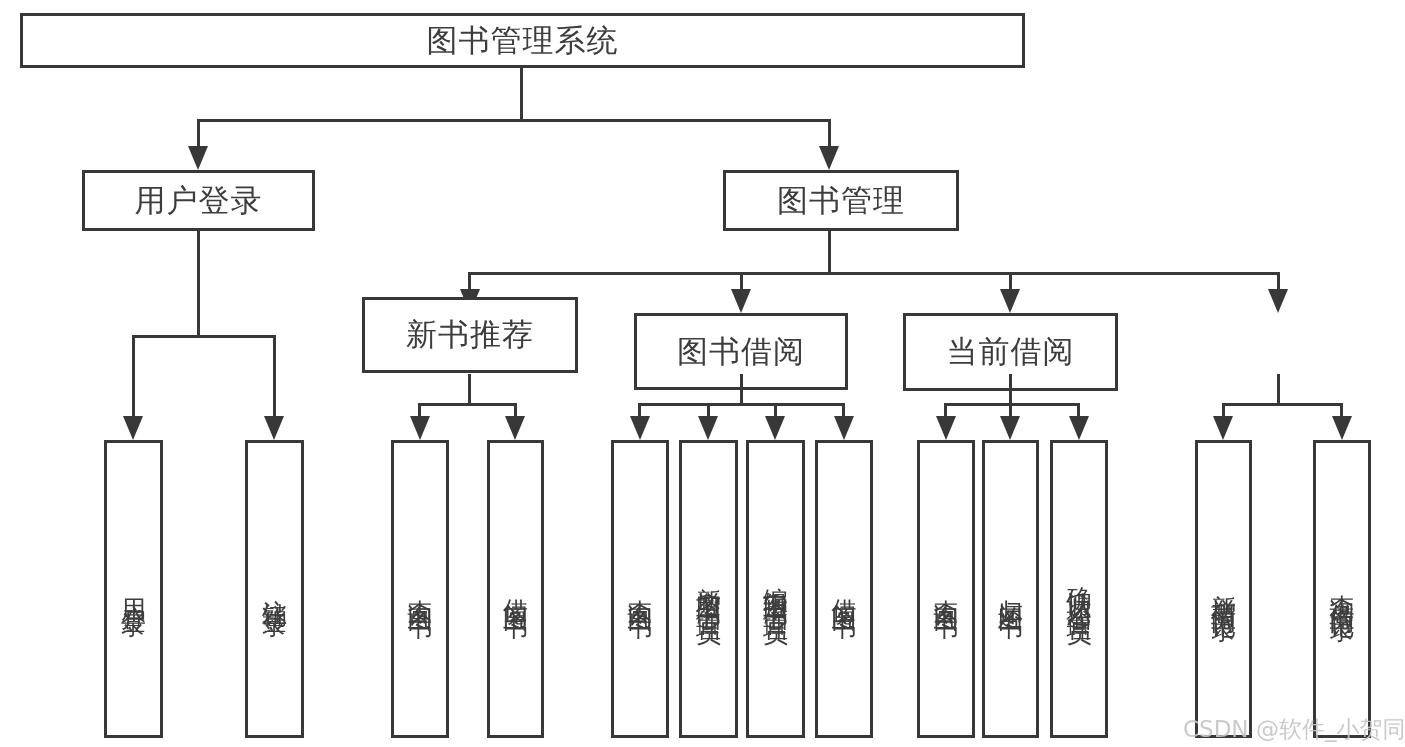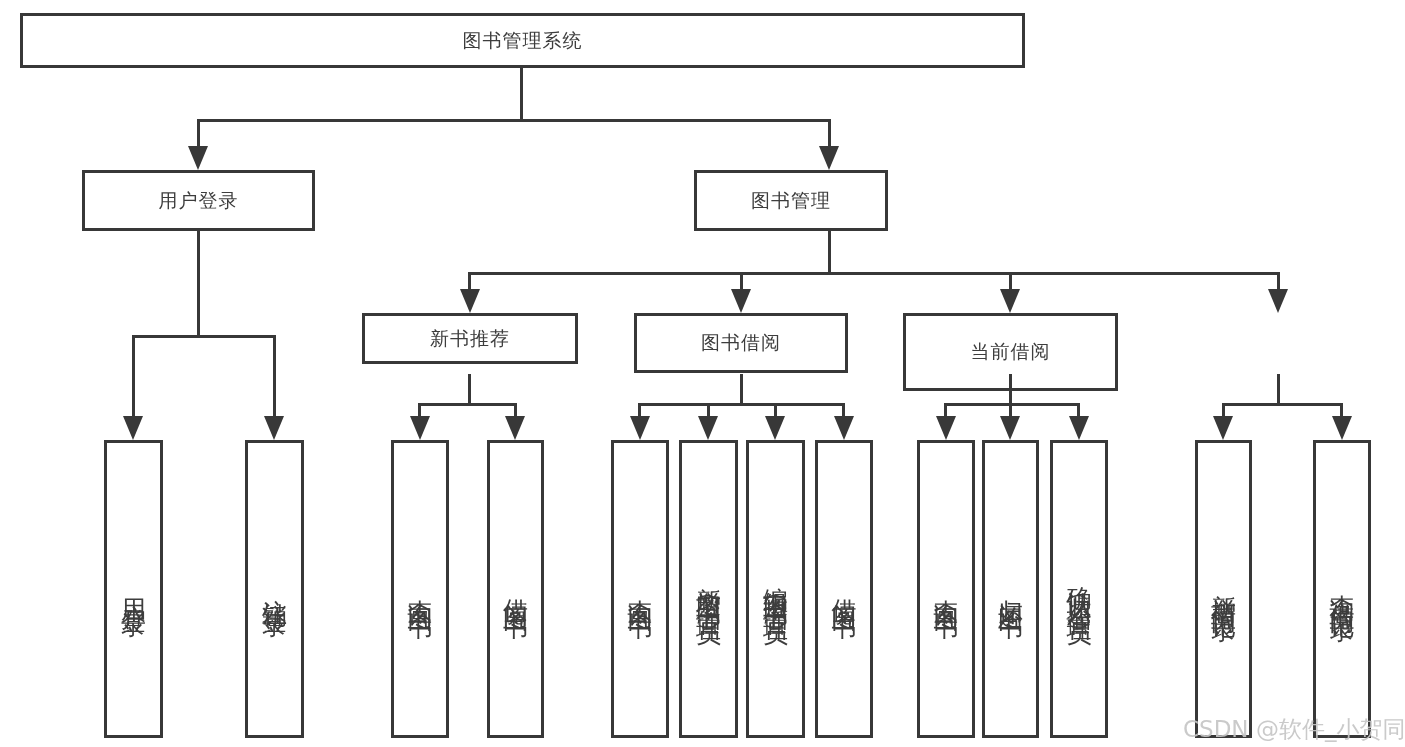--- a/index.html
+++ b/index.html
@@ -18,21 +18,21 @@
     overflow:hidden;
   }
   .node{
     position:absolute;
     box-sizing:border-box;
     border:3px solid var(--line);
     background:var(--background);
     display:flex;align-items:center;justify-content:center;
   }
   .hlabel{
-    font-size:19px;
+    font-size:31px;
     letter-spacing:1px;
     color:var(--text);
     white-space:nowrap;
   }
   .leaf{top:440px;height:298px;}
   .vtext{
     writing-mode:vertical-rl;
     text-orientation:mixed;
     font-size:25px;
     letter-spacing:5px;
@@ -71,21 +71,21 @@
   <div class="cl v" style="left:520px;top:68px;height:51px"></div>
   <div class="cl h" style="left:197px;top:119px;width:634px"></div>
   <div class="cl v" style="left:197px;top:119px;height:28px"></div>
   <div class="ah" style="left:188px;top:146px"></div>
   <div class="cl v" style="left:828px;top:119px;height:28px"></div>
   <div class="ah" style="left:819px;top:146px"></div>
 
   <div class="node" style="left:82px;top:170px;width:233px;height:61px">
     <span class="hlabel">用户登录</span>
   </div>
-  <div class="node" style="left:694px;top:170px;width:194px;height:61px">
+  <div class="node" style="left:723px;top:170px;width:236px;height:61px">
     <span class="hlabel">图书管理</span>
   </div>
 
   <div class="cl v" style="left:197px;top:231px;height:104px"></div>
   <div class="cl h" style="left:132px;top:335px;width:144px"></div>
   <div class="cl v" style="left:132px;top:335px;height:82px"></div>
   <div class="ah" style="left:123px;top:416px"></div>
   <div class="cl v" style="left:273px;top:335px;height:82px"></div>
   <div class="ah" style="left:264px;top:416px"></div>
 
@@ -93,24 +93,24 @@
   <div class="cl h" style="left:468px;top:272px;width:812px"></div>
   <div class="cl v" style="left:468px;top:272px;height:18px"></div>
   <div class="ah" style="left:460px;top:289px"></div>
   <div class="cl v" style="left:740px;top:272px;height:18px"></div>
   <div class="ah" style="left:731px;top:289px"></div>
   <div class="cl v" style="left:1009px;top:272px;height:18px"></div>
   <div class="ah" style="left:1000px;top:289px"></div>
   <div class="cl v" style="left:1277px;top:272px;height:18px"></div>
   <div class="ah" style="left:1268px;top:289px"></div>
 
-  <div class="node" style="left:362px;top:313px;width:216px;height:51px">
+  <div class="node" style="left:362px;top:297px;width:216px;height:76px">
     <span class="hlabel">新书推荐</span>
   </div>
-  <div class="node" style="left:634px;top:313px;width:214px;height:60px">
+  <div class="node" style="left:634px;top:313px;width:214px;height:77px">
     <span class="hlabel">图书借阅</span>
   </div>
   <div class="node" style="left:903px;top:313px;width:215px;height:78px">
     <span class="hlabel">当前借阅</span>
   </div>
 
   <div class="cl v" style="left:468px;top:374px;height:29px"></div>
   <div class="cl h" style="left:418px;top:403px;width:99px"></div>
   <div class="cl v" style="left:418px;top:403px;height:14px"></div>
   <div class="ah" style="left:410px;top:416px"></div>

